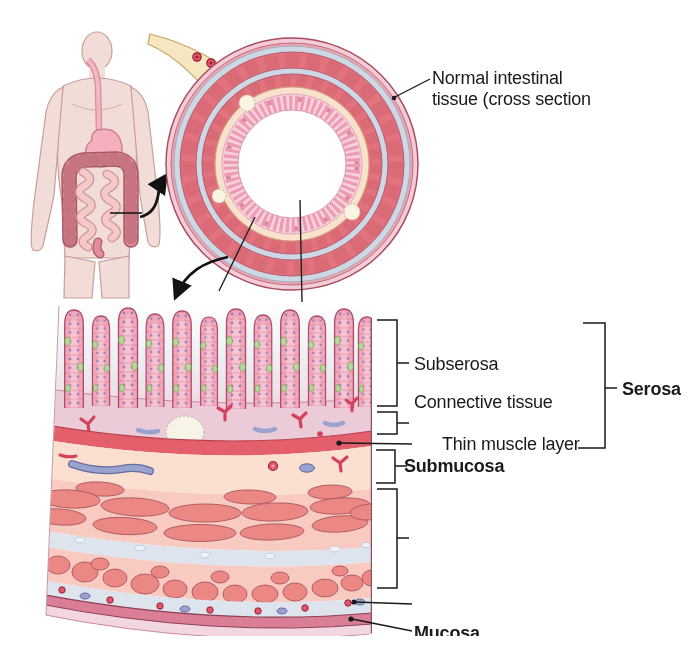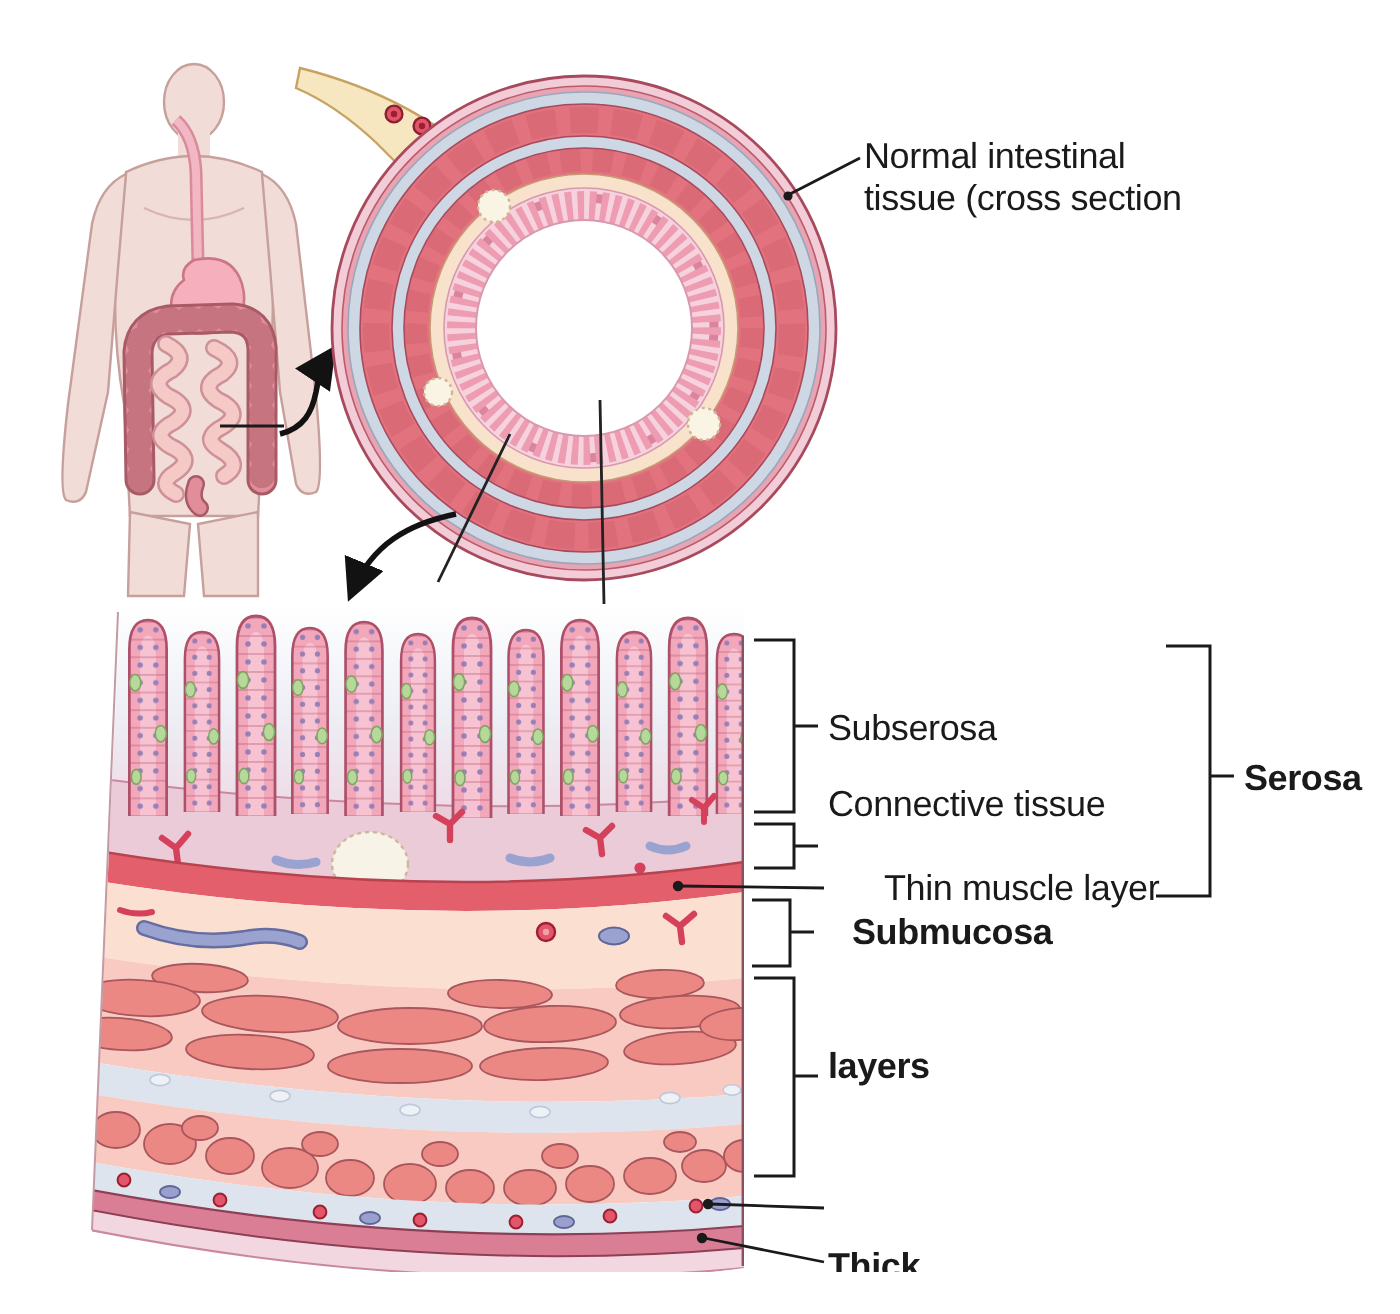--- a/index.html
+++ b/index.html
@@ -255,20 +255,19 @@
   </g>
 </svg>
 
 <div class="label wrap" style="left:432px; top:68px; width:185px;">
   <span style="display:block">Normal intestinal</span>
   <span style="display:block">tissue (cross section</span>
 </div>
 <div class="label" style="left:414px; top:354px;">Subserosa</div>
 <div class="label" style="left:414px; top:392px;">Connective tissue</div>
 <div class="label" style="left:414px; top:434px;margin-left:28px;">Thin muscle layer</div>
-<div class="label bold" style="left:426px; top:456px;">Submucosa</div>
+<div class="label bold" style="left:404px; top:456px;">Submucosa</div>
 <div class="label bold" style="left:622px; top:379px;">Serosa</div>
 <div class="label bold" style="left:414px; top:523px;">
-  <span style="display:block">layers</span>
 </div>
-<div class="label bold" style="left:414px; top:623px;">Thick</div>
+<div class="label bold" style="left:414px; top:623px;">Mucosa</div>
 
 </div>
 
 </body></html>

